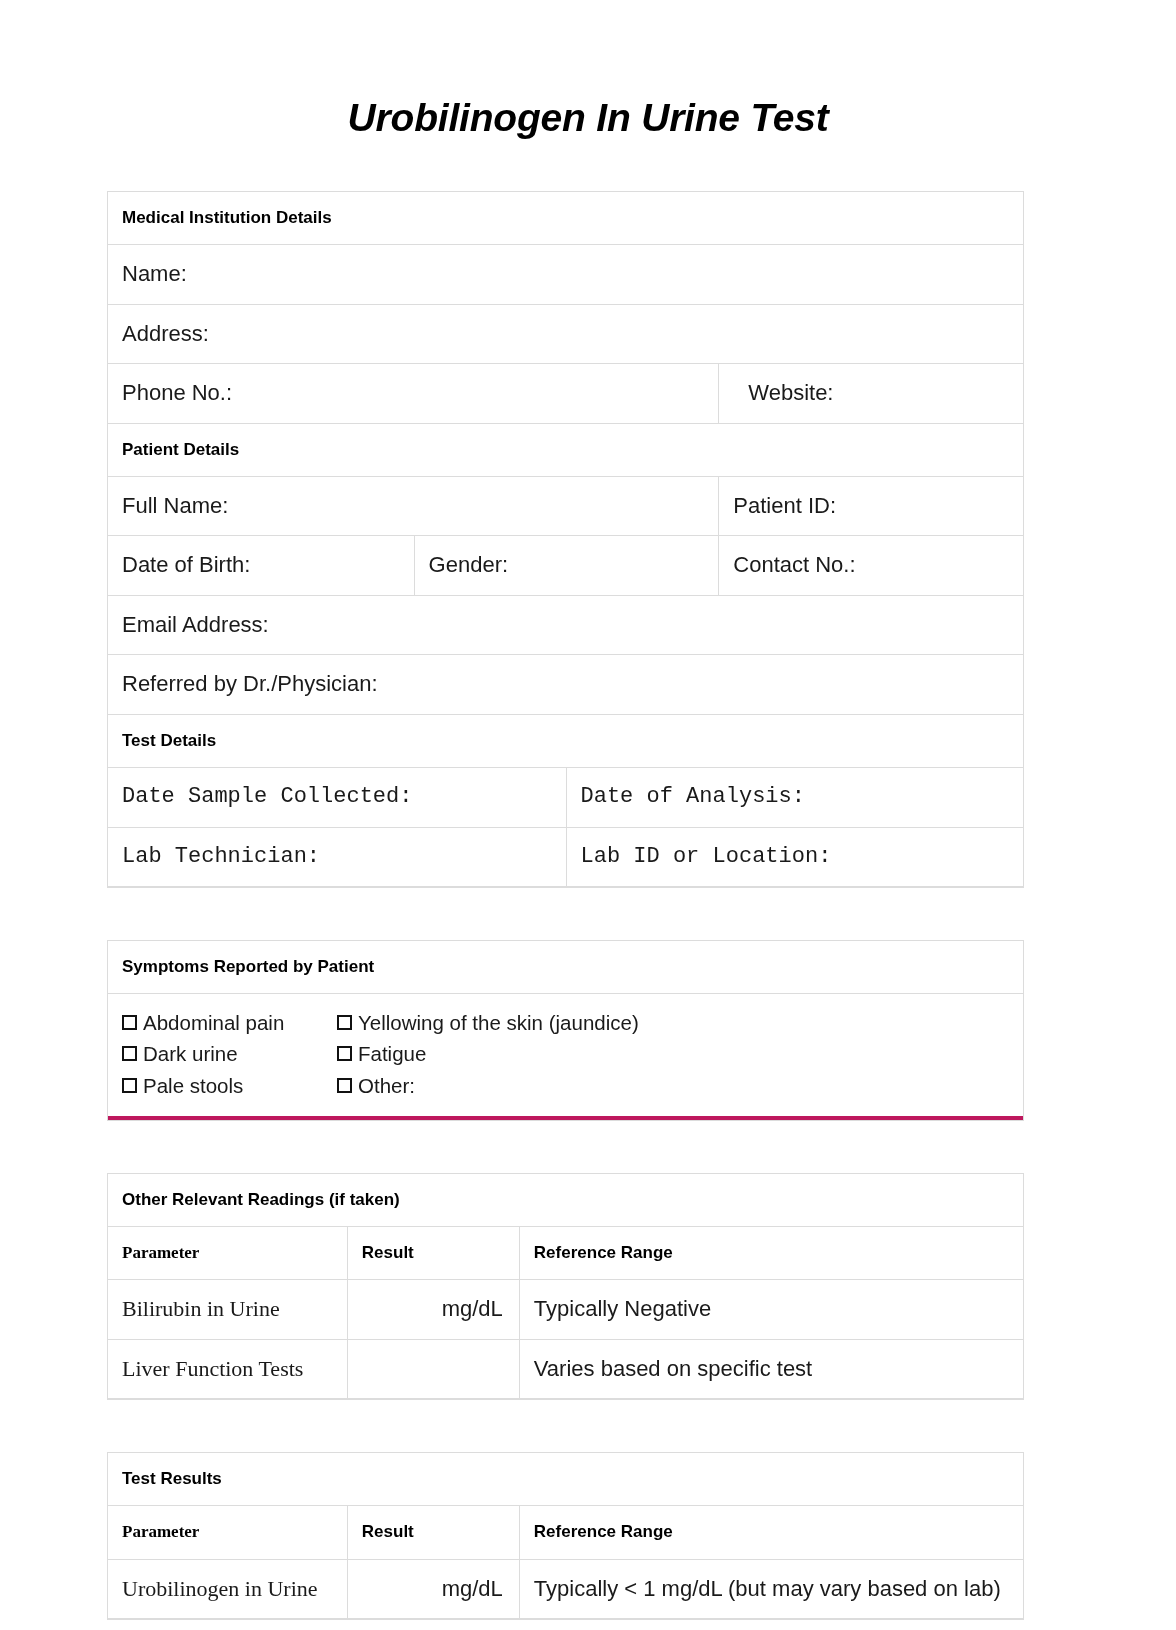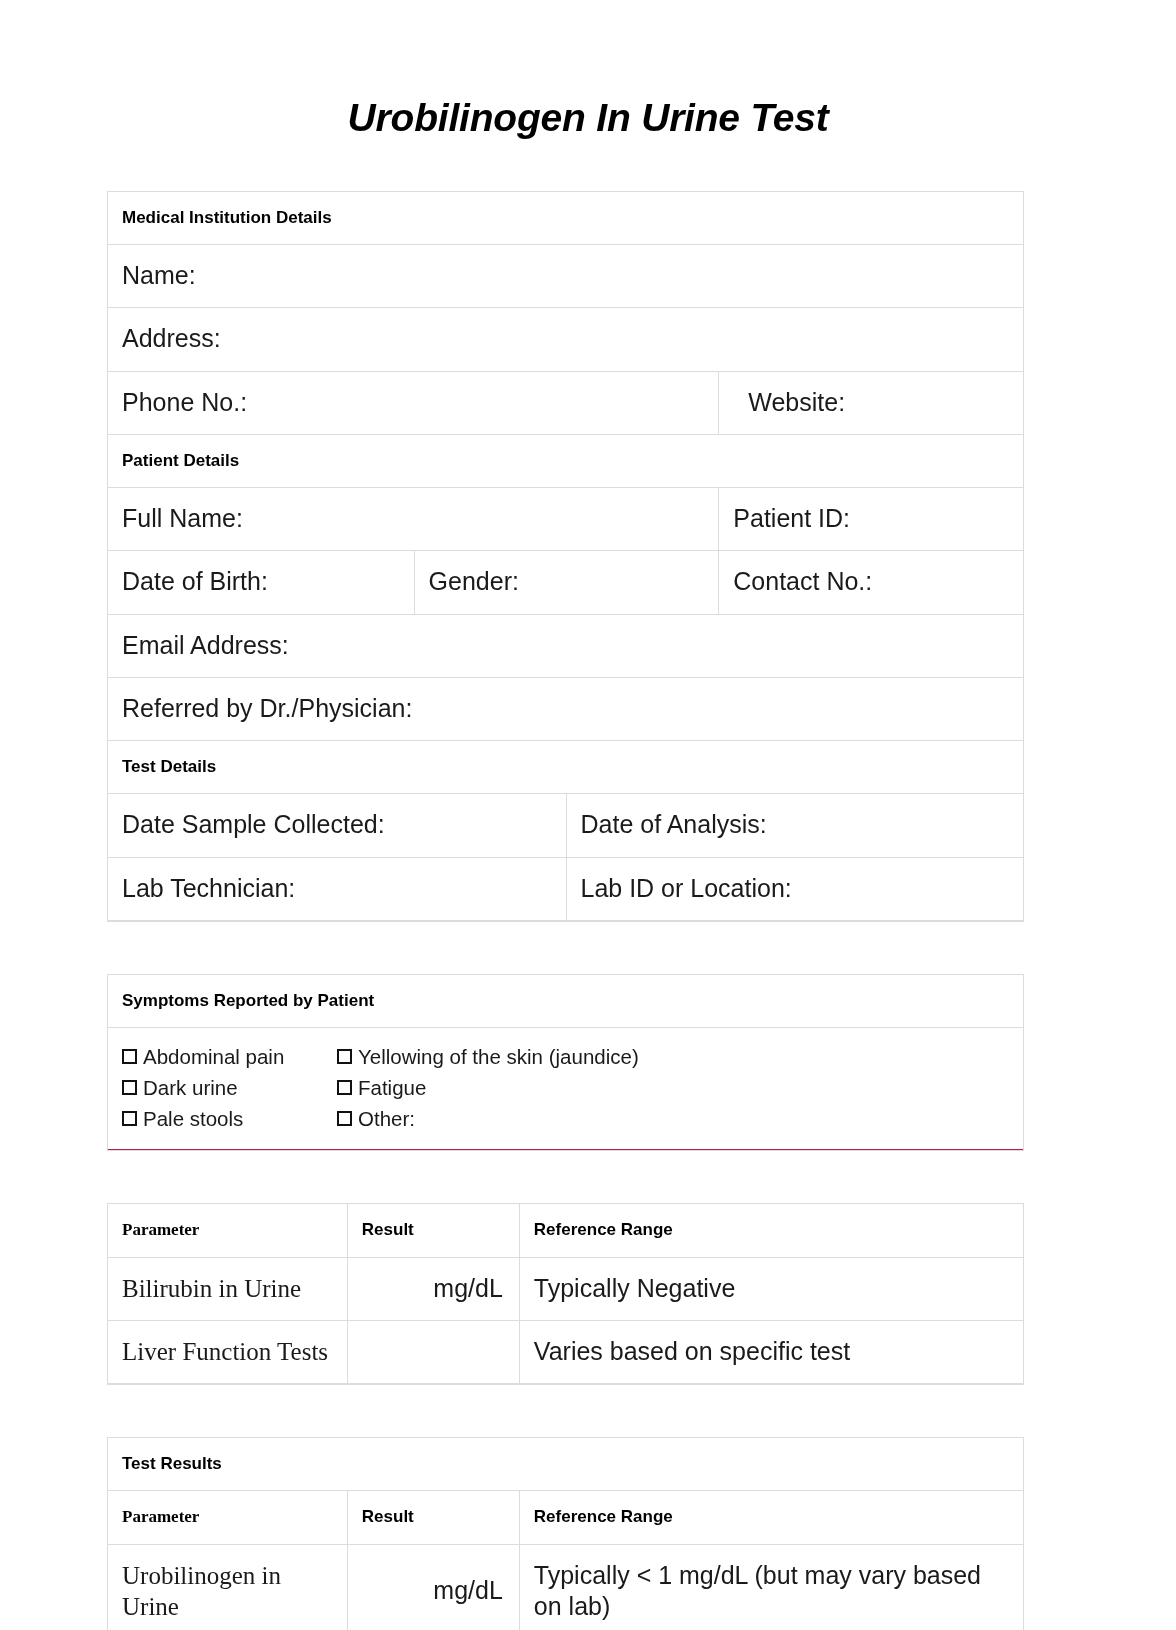--- a/index.html
+++ b/index.html
@@ -51,21 +51,21 @@
   .row {
     display: flex;
     width: 100%;
     border-bottom: 1px solid #dcdcdc;
     box-sizing: border-box;
   }
 
   .cell {
     box-sizing: border-box;
     padding: 15px 14px 16px 14px;
-    font-size: 25px;
+    font-size: 22px;
     line-height: 1.25;
     min-height: 48px;
     display: flex;
     align-items: center;
     color: #1a1a1a;
   }
 
   .cell.head {
     font-weight: bold;
     font-size: 17px;
@@ -79,26 +79,26 @@
   .full { width: 100%; }
 
   
   .w-phone   { width: 66.7%; }
   .w-website { width: 33.3%; padding-left: 29px; }
   .w-name    { width: 66.7%; }
   .w-pid     { width: 33.3%; }
   .w-dob     { width: 33.4%; }
   .w-gender  { width: 33.3%; }
   .w-contact { width: 33.3%; }
-  .w-half    { width: 50%; }
+  .w-half    { width: 50%; font-family: Liberation Mono, monospace; }
 
   
   .symptom-body {
     padding: 14px 14px 16px 14px;
-    border-bottom: 1px solid #be185d;
+    border-bottom: 4px solid #be185d;
   }
   .symptom-grid {
     display: grid;
     grid-template-columns: 215px auto;
     row-gap: 2px;
   }
   .symptom-item {
     display: flex;
     align-items: center;
     font-size: 20.5px;
@@ -228,20 +228,23 @@
           <span>Other:</span>
         </div>
       </div>
     </div>
   </div>
 
   <div class="gap-xl"></div>
 
   <div class="section last-block">
     <div class="row">
+      <div class="cell head full">Other Relevant Readings (if taken)</div>
+    </div>
+    <div class="row">
       <div class="cell head col-param">Parameter</div>
       <div class="cell head col-result">Result</div>
       <div class="cell head col-range">Reference Range</div>
     </div>
     <div class="row">
       <div class="cell col-param">Bilirubin in Urine</div>
       <div class="cell col-result result-val">mg/dL</div>
       <div class="cell col-range">Typically Negative</div>
     </div>
     <div class="row">

